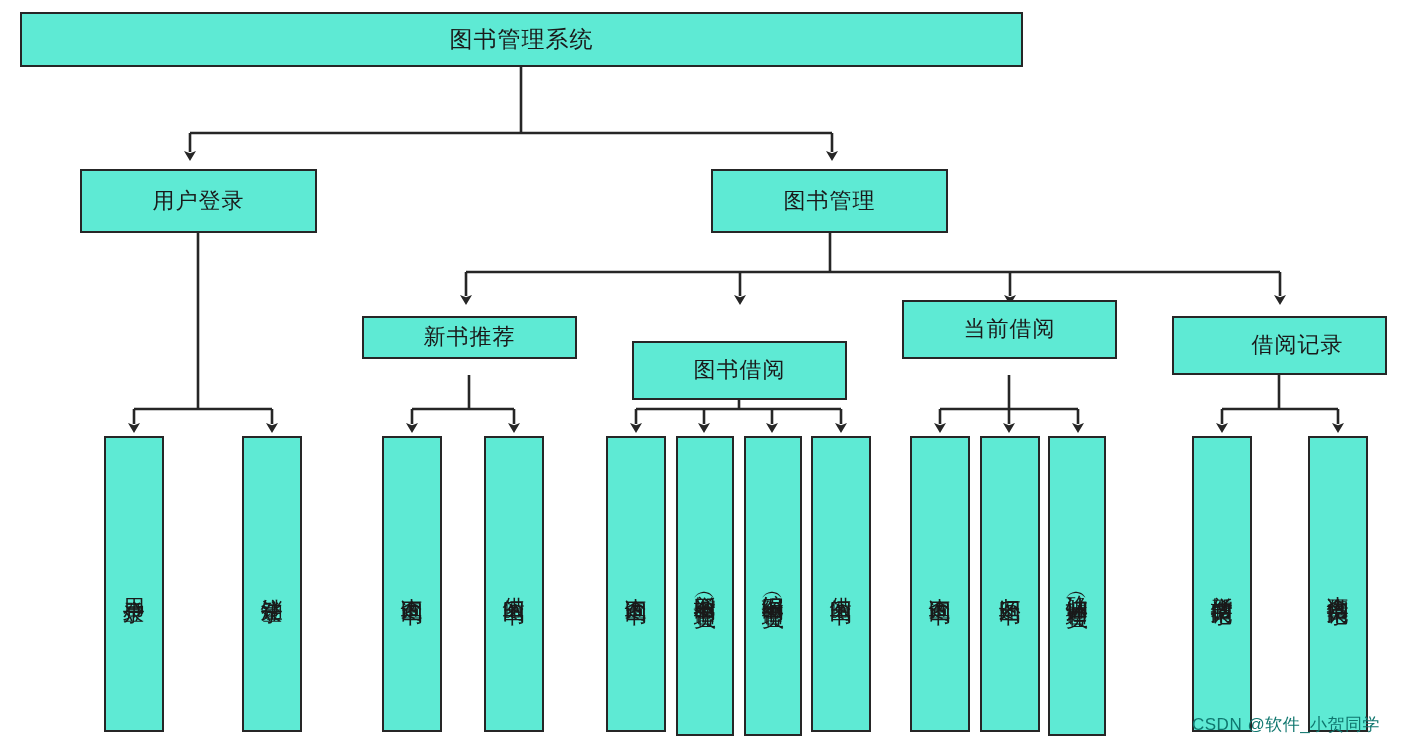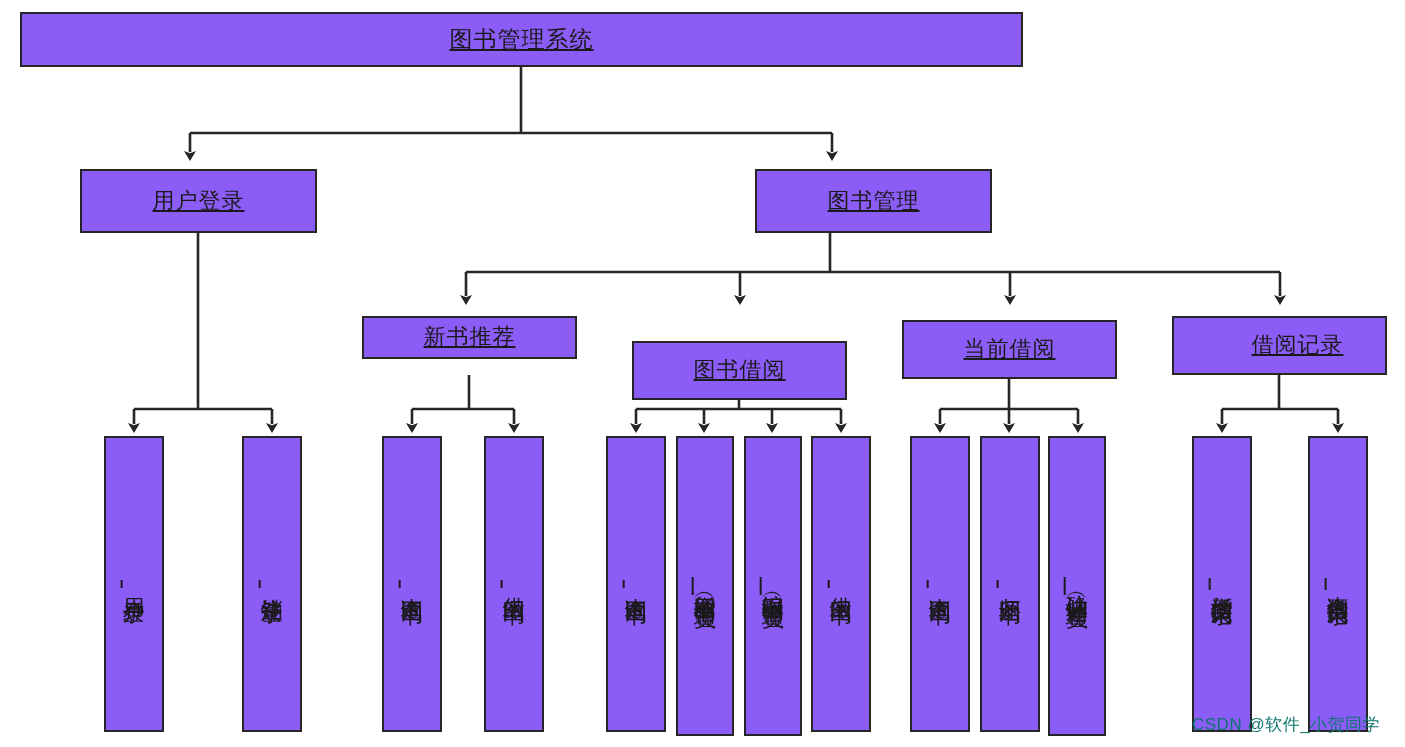--- a/index.html
+++ b/index.html
@@ -20,27 +20,26 @@
     position: absolute;
     left: 0;
     top: 0;
     width: 1405px;
     height: 747px;
     pointer-events: none;
   }
   .node {
     position: absolute;
     box-sizing: border-box;
-    background: #8b5cf6;
+    background: #5eead4;
     border: 2px solid #262626;
     display: flex;
     align-items: center;
     justify-content: center;
     color: #1a1a1a;
-    text-decoration: underline;
   }
   .node.horiz {
     font-size: 22px;
     line-height: 1.1;
     letter-spacing: 1px;
   }
   .node.vert {
     writing-mode: vertical-rl;
     text-orientation: upright;
     font-size: 22px;
@@ -123,31 +122,31 @@
     </g>
   </svg>
 
   <div class="node horiz root" style="left:20px; top:12px; width:1003px; height:55px;">
     <span>图书管理系统</span>
   </div>
 
   <div class="node horiz" style="left:80px; top:169px; width:237px; height:64px;">
     <span>用户登录</span>
   </div>
-  <div class="node horiz" style="left:711px; top:169px; width:237px; height:64px;margin-left:44px;">
+  <div class="node horiz" style="left:711px; top:169px; width:237px; height:64px;">
     <span>图书管理</span>
   </div>
 
   <div class="node horiz" style="left:362px; top:316px; width:215px; height:43px;">
     <span>新书推荐</span>
   </div>
   <div class="node horiz" style="left:632px; top:316px; width:215px; height:59px;margin-top:25px;">
     <span>图书借阅</span>
   </div>
-  <div class="node horiz" style="left:902px; top:320px; width:215px; height:59px;">
+  <div class="node horiz" style="left:902px; top:300px; width:215px; height:59px;">
     <span>当前借阅</span>
   </div>
   <div class="node horiz" style="left:1172px; top:316px; width:215px; height:59px;padding-left:36px;">
     <span>借阅记录</span>
   </div>
 
   <div class="node vert" style="left:104px; top:436px; width:60px; height:296px;">
     <span class="vtxt">用户登录</span>
   </div>
   <div class="node vert" style="left:242px; top:436px; width:60px; height:296px;">

